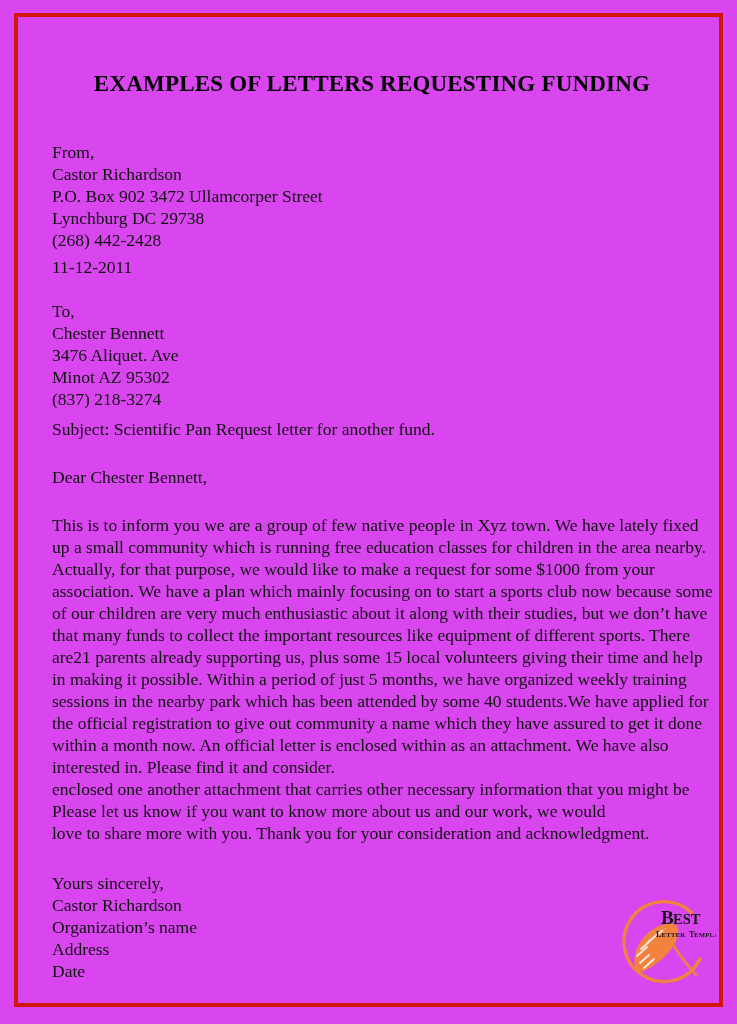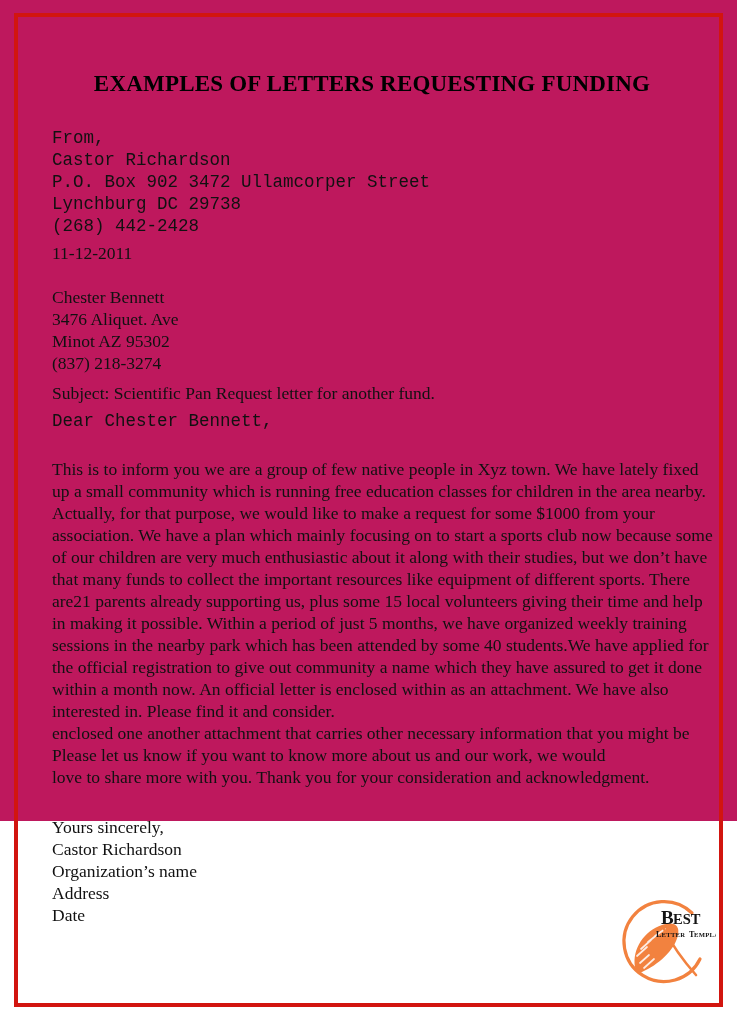--- a/index.html
+++ b/index.html
@@ -10,22 +10,22 @@
   body {
     width: 737px;
     height: 1024px;
     font-family: "Liberation Serif", "DejaVu Serif", serif;
     color: #0a0a0a;
     overflow: hidden;
   }
   #page {
     position: relative;
     width: 737px;
-    height: 821px;
-    background: #be185d;
+    height: 1024px;
+    background: #d946ef;
     box-sizing: border-box;
   }
   
   #border-frame {
     position: absolute;
     left: 14px;
     top: 13px;
     width: 709px;
     height: 994px;
     border: 4px solid #d2150f;
@@ -49,25 +49,25 @@
     color: #000000;
   }
   .block {
     font-size: 17.5px;
     line-height: 22px;
     color: #111111;
   }
   .line {
     white-space: pre;
   }
-  #sender-block { margin-top: 28px; font-family: Liberation Mono, monospace; }
+  #sender-block { margin-top: 42px; }
   #date-line { margin-top: 5px; }
   #recipient-block { margin-top: 22px; }
   #subject-line { margin-top: 8px; }
-  #salutation { margin-top: 6px; font-family: Liberation Mono, monospace; }
+  #salutation { margin-top: 26px; }
   #body-block { margin-top: 26px; }
   .body-line {
     font-size: 17.5px;
     line-height: 22px;
     white-space: pre;
     color: #111111;
   }
   #signature-block { margin-top: 28px; }
   
   #logo {
@@ -106,20 +106,21 @@
       <div class="line">P.O. Box 902 3472 Ullamcorper Street</div>
       <div class="line">Lynchburg DC 29738</div>
       <div class="line">(268) 442-2428</div>
     </div>
 
     <div id="date-line" class="block">
       <div class="line">11-12-2011</div>
     </div>
 
     <div id="recipient-block" class="block">
+      <div class="line">To,</div>
       <div class="line">Chester Bennett</div>
       <div class="line">3476 Aliquet. Ave</div>
       <div class="line">Minot AZ 95302</div>
       <div class="line">(837) 218-3274</div>
     </div>
 
     <div id="subject-line" class="block">
       <div class="line">Subject: Scientific Pan Request letter for another fund.</div>
     </div>
 

